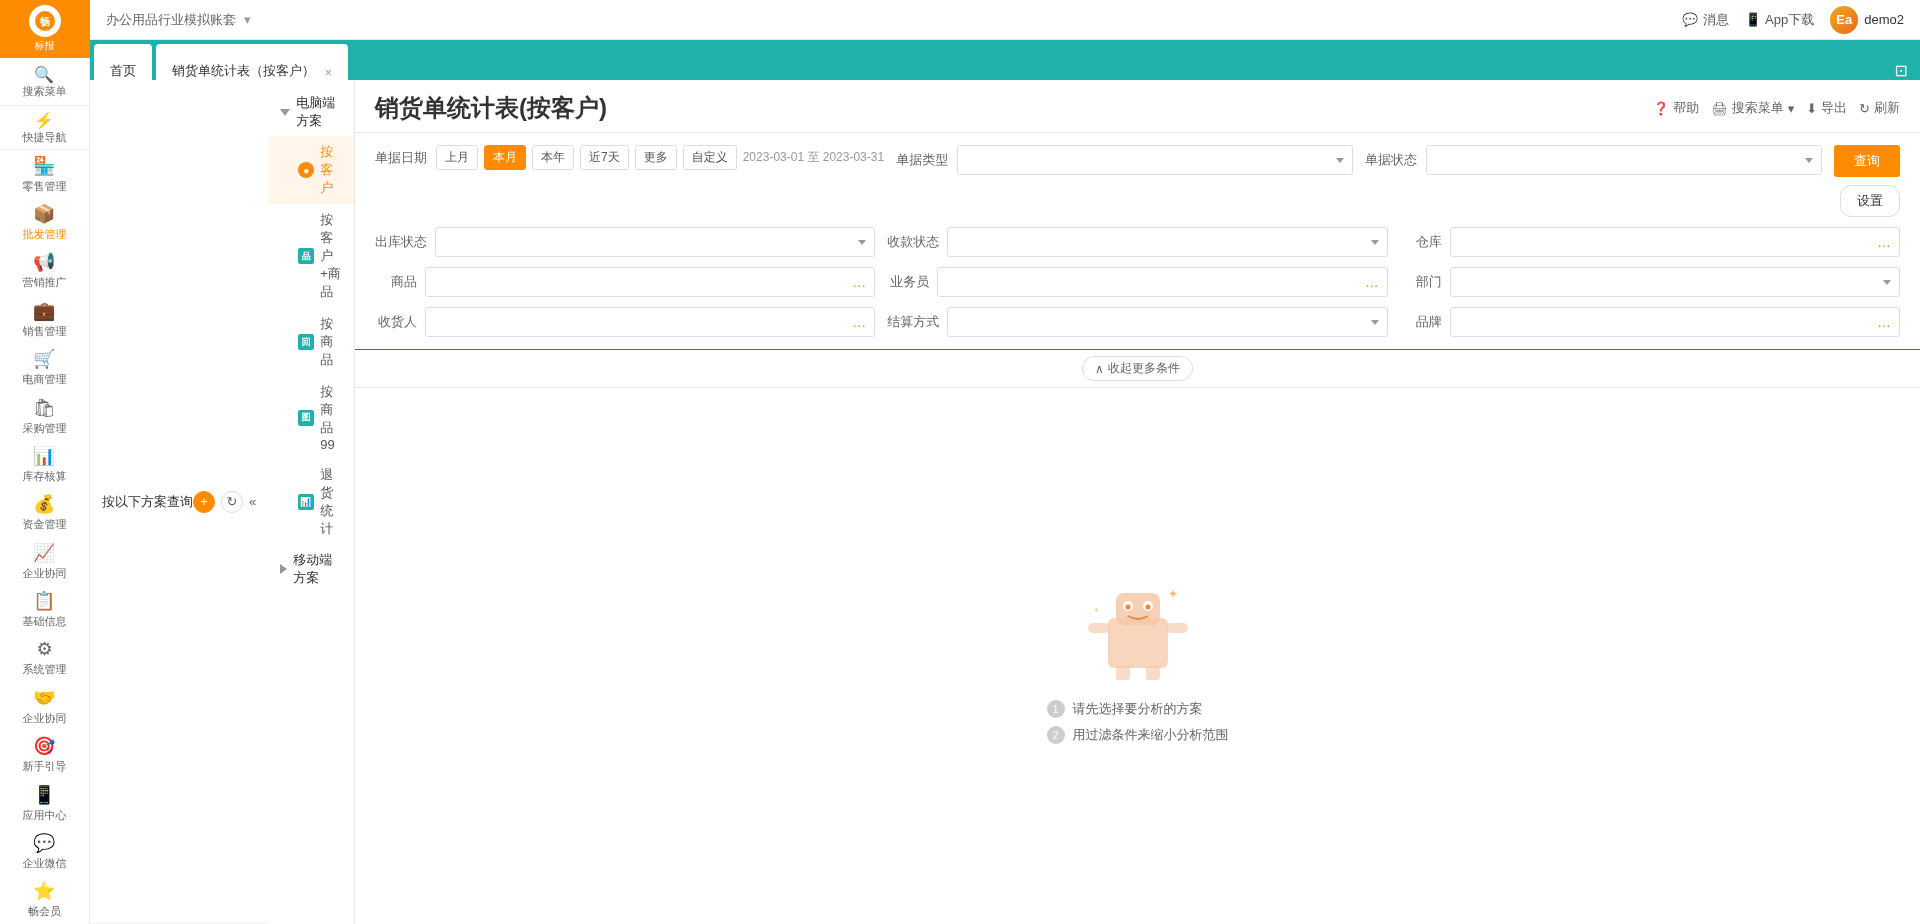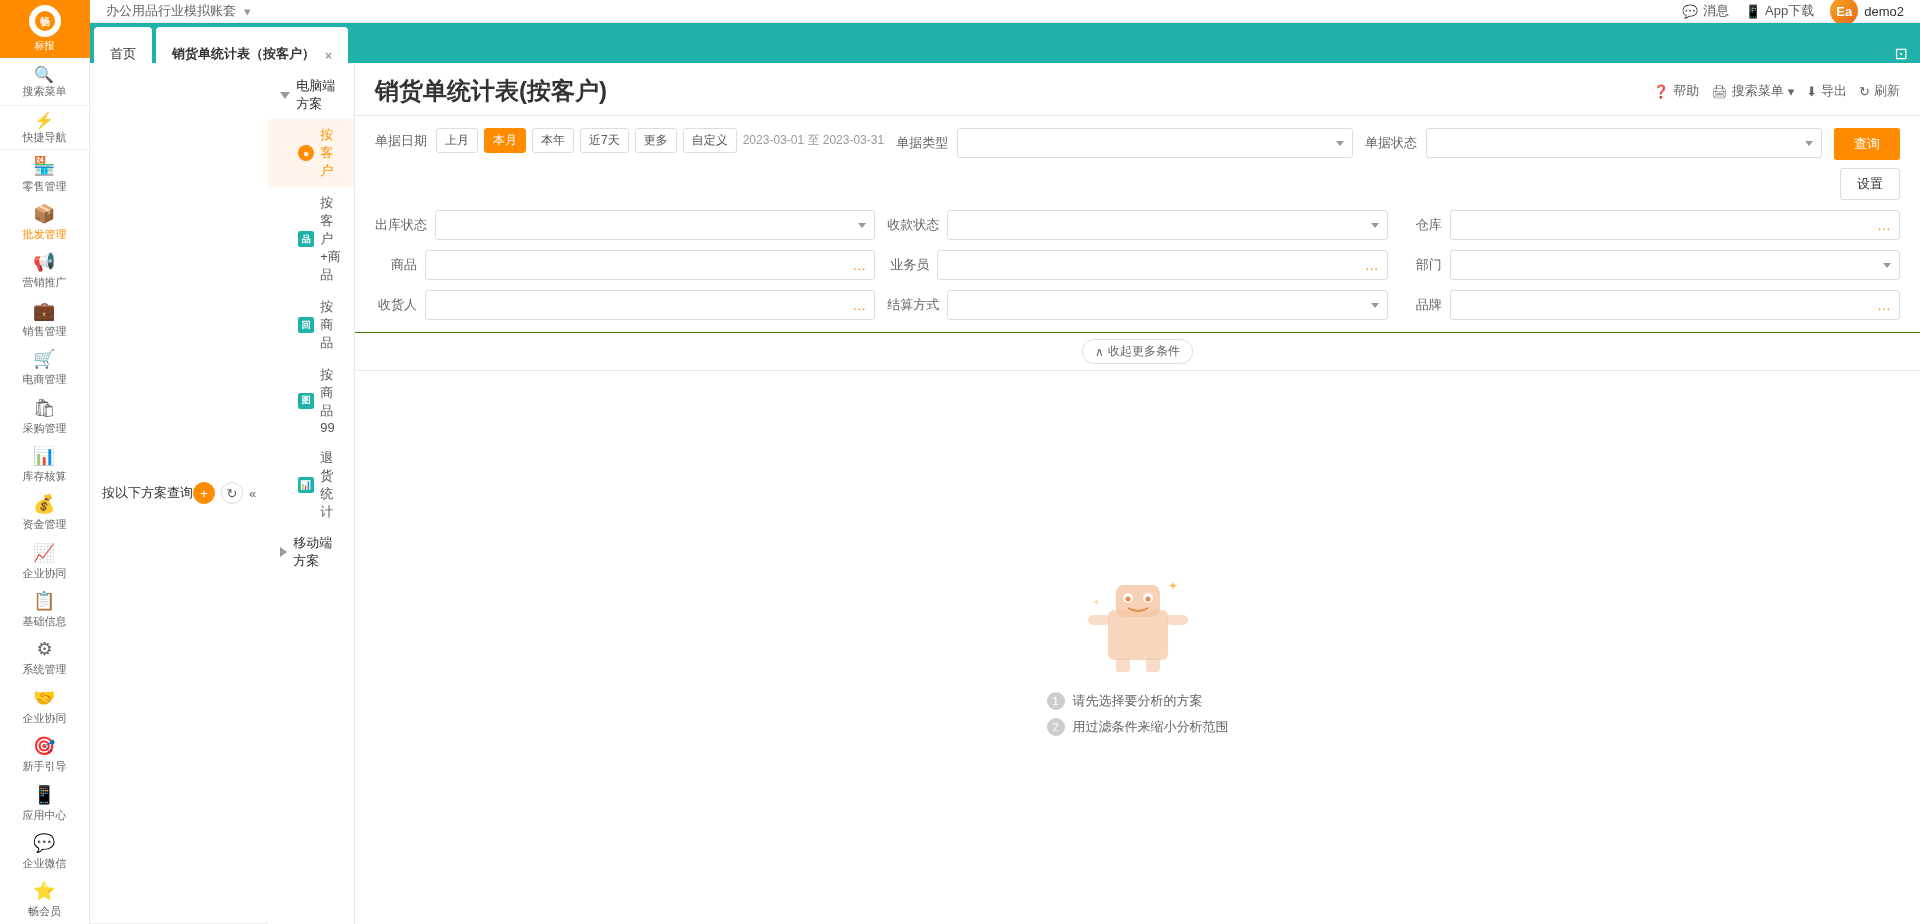--- a/index.html
+++ b/index.html
@@ -13,33 +13,33 @@
     .sidebar-search { width: 90px; height: 50px; display: flex; flex-direction: column; align-items: center; justify-content: center; cursor: pointer; color: #666; font-size: 11px; border-bottom: 1px solid #f0f0f0; }
     .sidebar-nav { width: 90px; height: 45px; display: flex; flex-direction: column; align-items: center; justify-content: center; cursor: pointer; color: #666; font-size: 11px; border-bottom: 1px solid #f0f0f0; }
     .sidebar-item { width: 90px; height: 50px; display: flex; flex-direction: column; align-items: center; justify-content: center; cursor: pointer; color: #666; font-size: 11px; }
     .sidebar-item .si-icon { font-size: 18px; margin-bottom: 2px; }
     .sidebar-item.active { color: #ff8c00; }
 
     
     .main { flex: 1; display: flex; flex-direction: column; height: 924px; overflow: hidden; }
 
     
-    .top-header { height: 23px; background: #fff; display: flex; align-items: center; justify-content: space-between; padding: 0 16px; border-bottom: 1px solid #e8e8e8; flex-shrink: 0; }
+    .top-header { height: 40px; background: #fff; display: flex; align-items: center; justify-content: space-between; padding: 0 16px; border-bottom: 1px solid #e8e8e8; flex-shrink: 0; }
     .top-header-left { display: flex; align-items: center; gap: 8px; color: #666; font-size: 13px; }
     .top-header-right { display: flex; align-items: center; gap: 16px; font-size: 13px; color: #555; }
     .top-header-right .msg-btn { display: flex; align-items: center; gap: 4px; cursor: pointer; color: #555; }
     .top-header-right .app-btn { display: flex; align-items: center; gap: 4px; cursor: pointer; color: #555; }
     .top-header-right .user-avatar { width: 28px; height: 28px; border-radius: 50%; background: linear-gradient(135deg, #f5a623, #e86a1a); display: flex; align-items: center; justify-content: center; color: #fff; font-size: 11px; cursor: pointer; }
     .top-header-right .username { cursor: pointer; color: #333; }
 
     
     .tab-bar { height: 40px; background: #20b2aa; display: flex; align-items: flex-end; padding: 0 0; flex-shrink: 0; }
     .tab { height: 36px; padding: 0 16px; display: flex; align-items: flex-end; gap: 6px; cursor: pointer; font-size: 13px; border-radius: 4px 4px 0 0; margin-left: 4px; }
     .tab.home { background: #fff; color: #333; }
-    .tab.active { background: #fff; color: #333; font-weight: bold; }
+    .tab.active { background: #fff; color: #333; }
     .tab-close { font-size: 12px; color: #999; cursor: pointer; margin-left: 4px; }
     .tab-expand { margin-left: auto; color: #fff; padding: 0 12px; cursor: pointer; font-size: 16px; }
 
     
     .content { flex: 1; display: flex; overflow: hidden; background: #f5f5f5; }
 
     
     .left-panel { width: 265px; background: #fff; border-right: 1px solid #e8e8e8; display: flex; flex-shrink: 0; height: 100%; }
     .left-panel-header { padding: 10px 12px; display: flex; align-items: center; justify-content: space-between; border-bottom: 1px solid #f0f0f0; }
     .left-panel-title { font-size: 13px; color: #333; font-weight: 500; }
@@ -87,21 +87,21 @@
     
     .data-area { flex: 1; display: flex; align-items: center; justify-content: center; background: #fff; overflow: auto; }
     .empty-state { display: flex; flex-direction: column; align-items: center; justify-content: center; gap: 12px; }
     .empty-img { width: 120px; height: 120px; position: relative; }
     .empty-tips { display: flex; flex-direction: column; gap: 8px; }
     .empty-tip { display: flex; align-items: center; gap: 8px; font-size: 13px; color: #666; }
     .tip-num { width: 18px; height: 18px; border-radius: 50%; background: #ccc; color: #fff; font-size: 11px; display: flex; align-items: center; justify-content: center; flex-shrink: 0; }
 
     
     .query-btn { background: #ff8c00; color: #fff; border: none; border-radius: 3px; padding: 7px 20px; cursor: pointer; font-size: 13px; }
-    .setting-btn { background: #fff; color: #333; border: 1px solid #ddd; border-radius: 3px; padding: 6px 16px; cursor: pointer; font-size: 13px; margin-top: 4px; text-align: right; }
+    .setting-btn { background: #fff; color: #333; border: 1px solid #ddd; border-radius: 11px; padding: 6px 16px; cursor: pointer; font-size: 13px; margin-top: 4px; text-align: right; }
 
     .right-action-col { display: flex; flex-direction: column; align-items: flex-end; gap: 4px; flex-shrink: 0; }
 
     
     .arrow-down { display: inline-block; width: 0; height: 0; border-left: 4px solid transparent; border-right: 4px solid transparent; border-top: 5px solid #999; vertical-align: middle; margin-left: 4px; }
     .filter-cell { display: flex; align-items: center; gap: 8px; }
     .filter-cell-label { color: #666; font-size: 13px; flex-shrink: 0; min-width: 42px; text-align: right; }
   </style>
 </head>
 <body>

